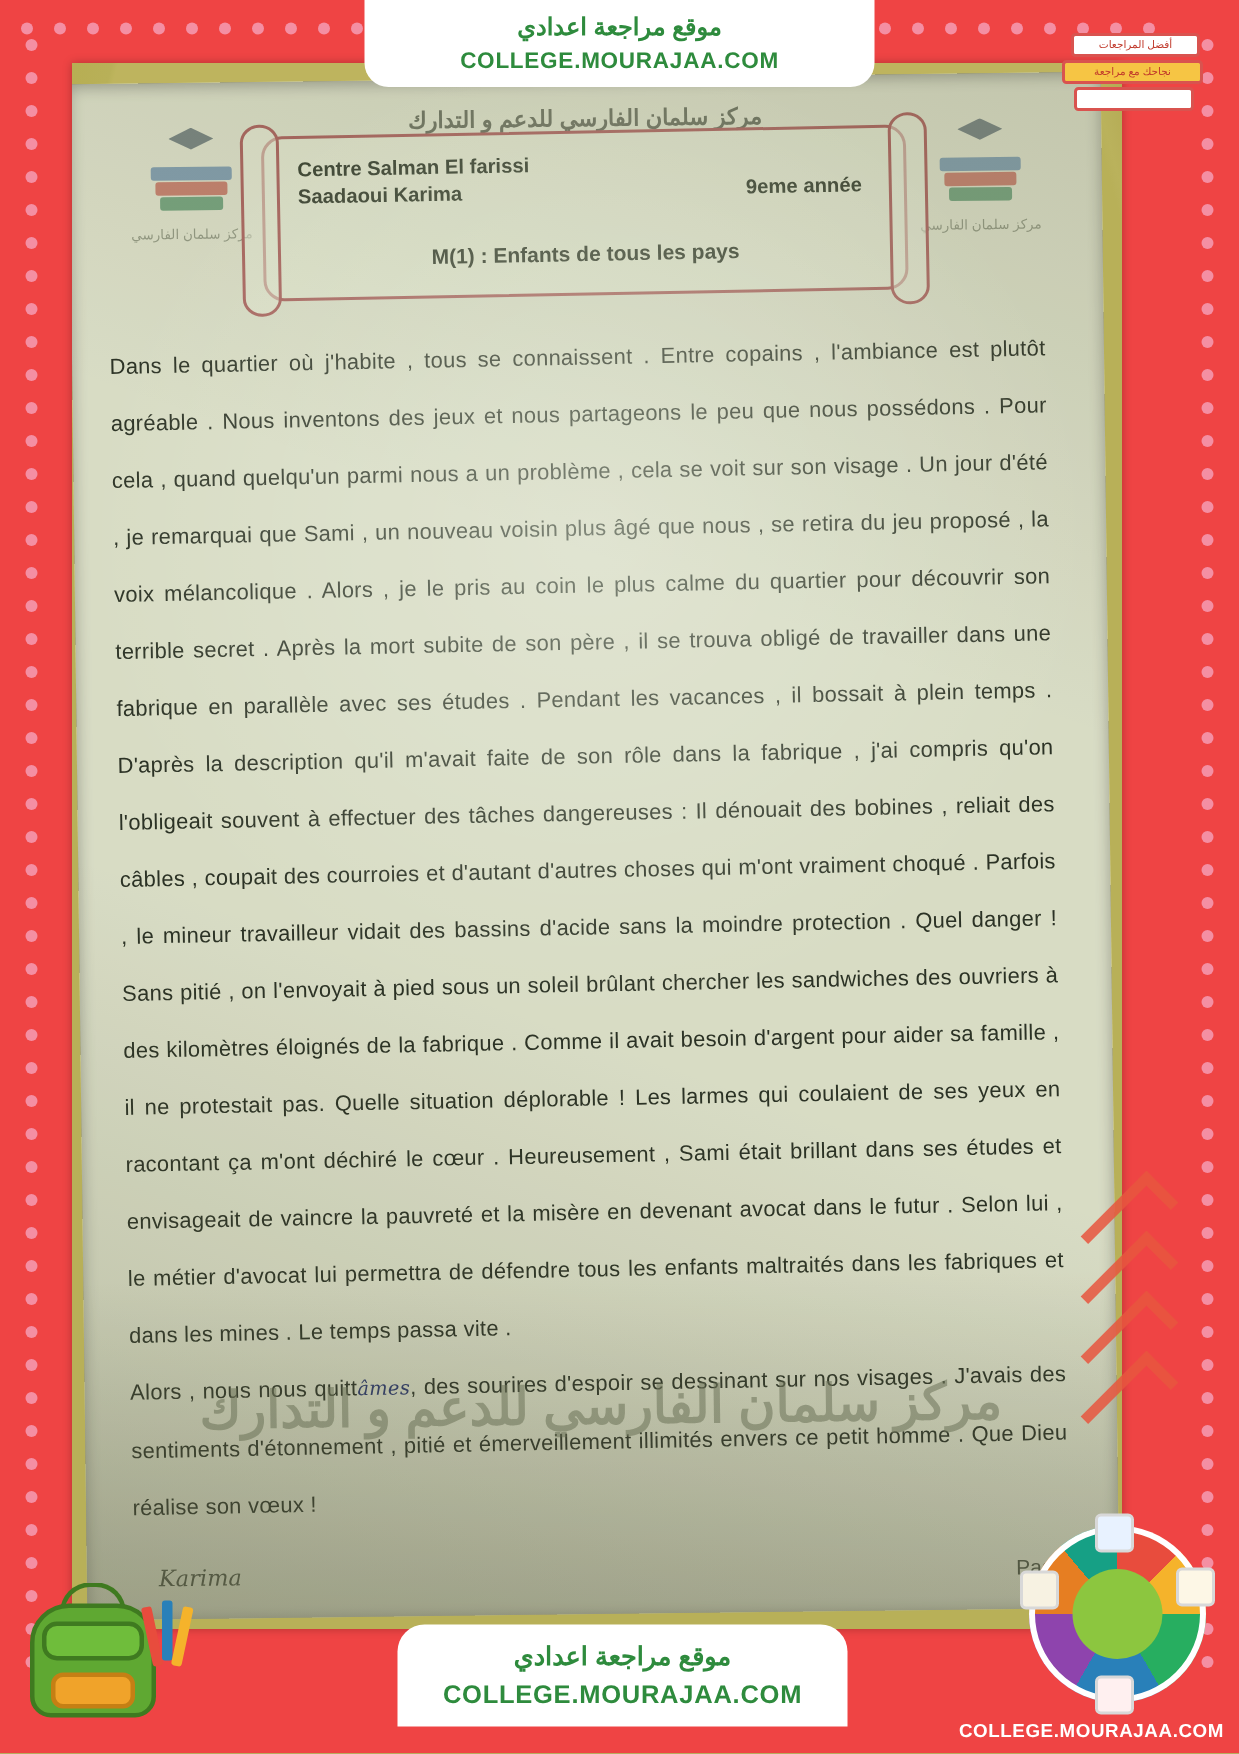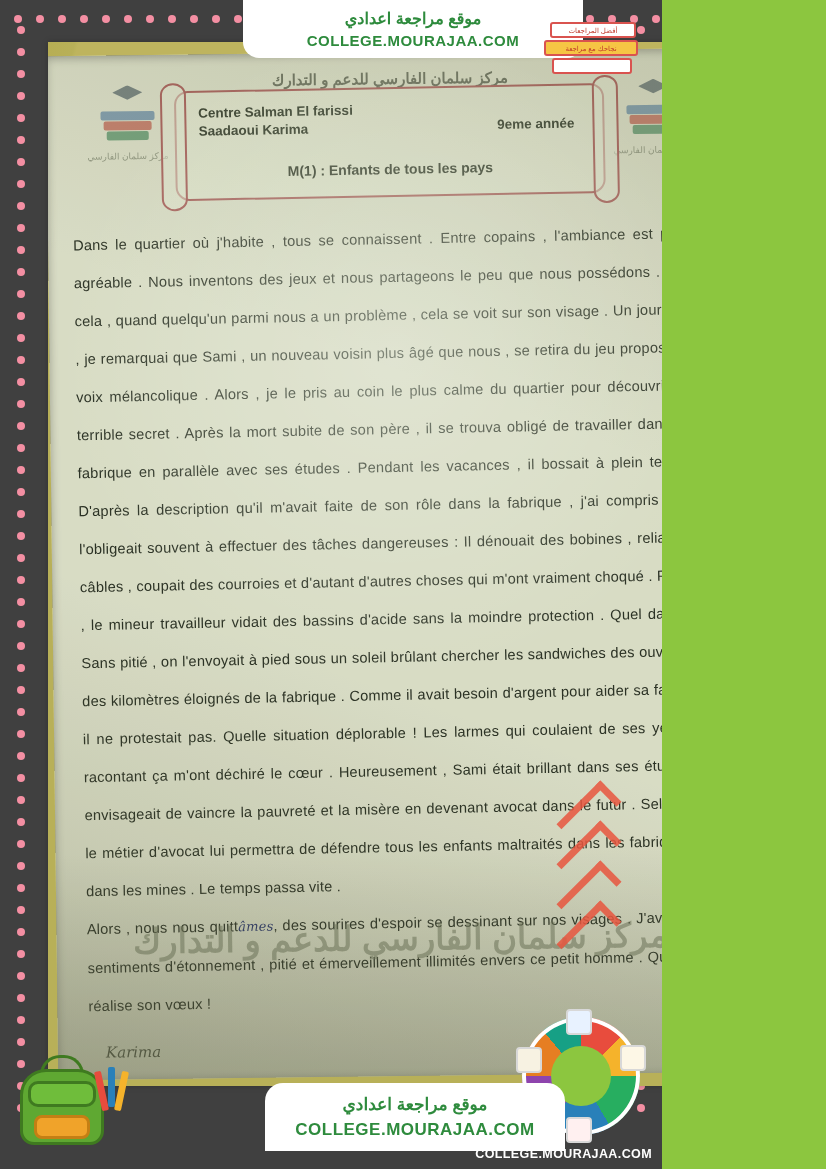--- a/index.html
+++ b/index.html
@@ -7,23 +7,23 @@
     margin: 0;
     padding: 0;
     width: 826px;
     height: 1169px;
     overflow: hidden;
     font-family: "Liberation Sans", sans-serif;
     background: #8cc63f;
   }
   #page {
     position: relative;
-    width: 662px;
+    width: 826px;
     height: 1169px;
-    background: #404040;
+    background: #ef4444;
     overflow: hidden;
   }
 
   
   .dots-row {
     position: absolute;
     height: 10px;
     display: flex;
     gap: 14px;
     align-items: center;

